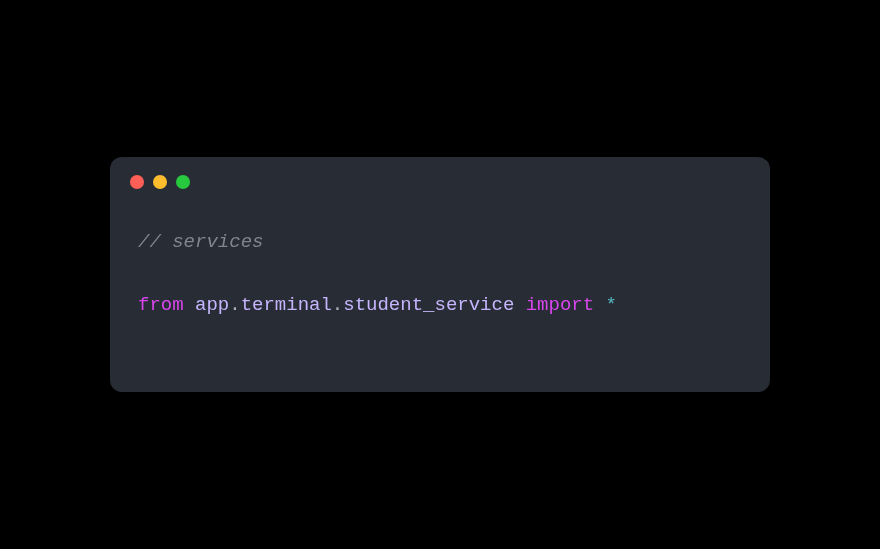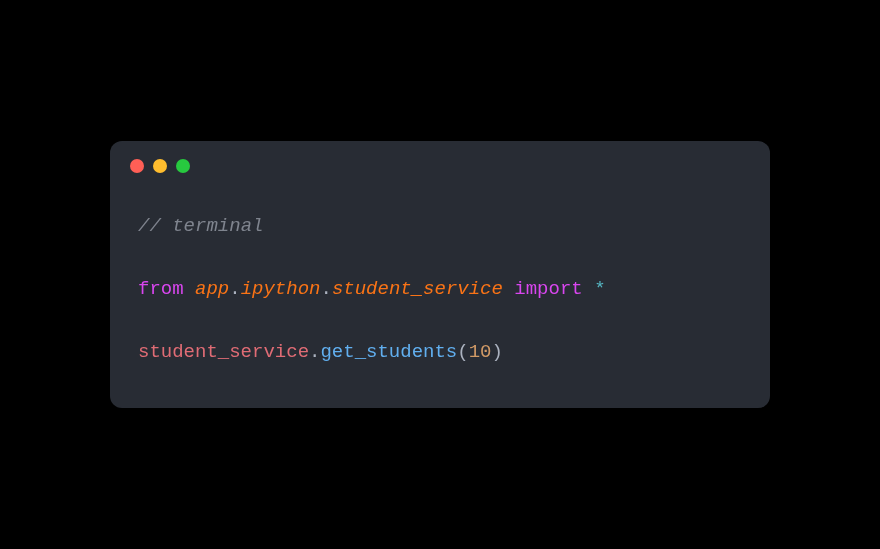--- a/index.html
+++ b/index.html
@@ -41,37 +41,36 @@
       padding: 30px 28px 40px 28px;
       font-size: 19px;
       line-height: 1.65;
     }
     .line {
       white-space: pre;
     }
     .comment { color: #7f848e; font-style: italic; }
     .cmd { color: #e06c75; }
     .keyword { color: #d946ef; }
-    .module { color: #f97316; font-style: italic; }
+    .module { color: #c4b5fd; }
     .func { color: #61afef; }
     .num { color: #d19a66; }
     .punct { color: #abb2bf; }
     .plain { color: #abb2bf; }
     .star { color: #56b6c2; }
     .blank { height: 1.65em; }
   </style>
 </head>
 <body>
 
 <div class="window">
   <div class="titlebar">
     <div class="traffic-light tl-red"></div>
     <div class="traffic-light tl-yellow"></div>
     <div class="traffic-light tl-green"></div>
   </div>
   <div class="code-area">
-    <div class="line"><span class="comment">// </span><span class="comment">terminal</span></div>
+    <div class="line"><span class="comment">// </span><span class="comment">services</span></div>
     <div class="blank"></div>
-    <div class="line"><span class="keyword">from</span><span class="plain"> </span><span class="module">app</span><span class="punct">.</span><span class="module">ipython</span><span class="punct">.</span><span class="module">student_service</span><span class="plain"> </span><span class="keyword">import</span><span class="plain"> </span><span class="star">*</span></div>
+    <div class="line"><span class="keyword">from</span><span class="plain"> </span><span class="module">app</span><span class="punct">.</span><span class="module">terminal</span><span class="punct">.</span><span class="module">student_service</span><span class="plain"> </span><span class="keyword">import</span><span class="plain"> </span><span class="star">*</span></div>
     <div class="blank"></div>
-    <div class="line"><span class="cmd">student_service</span><span class="punct">.</span><span class="func">get_students</span><span class="punct">(</span><span class="num">10</span><span class="punct">)</span></div>
   </div>
 </div>
 
 </body></html>

